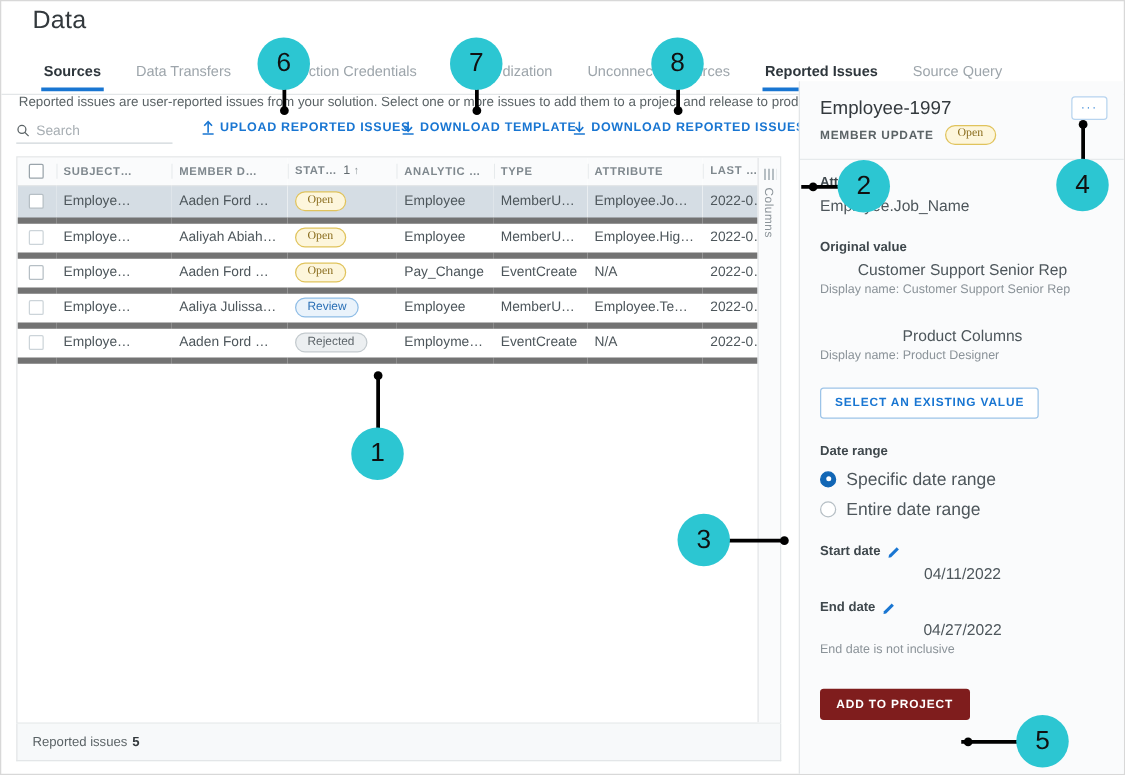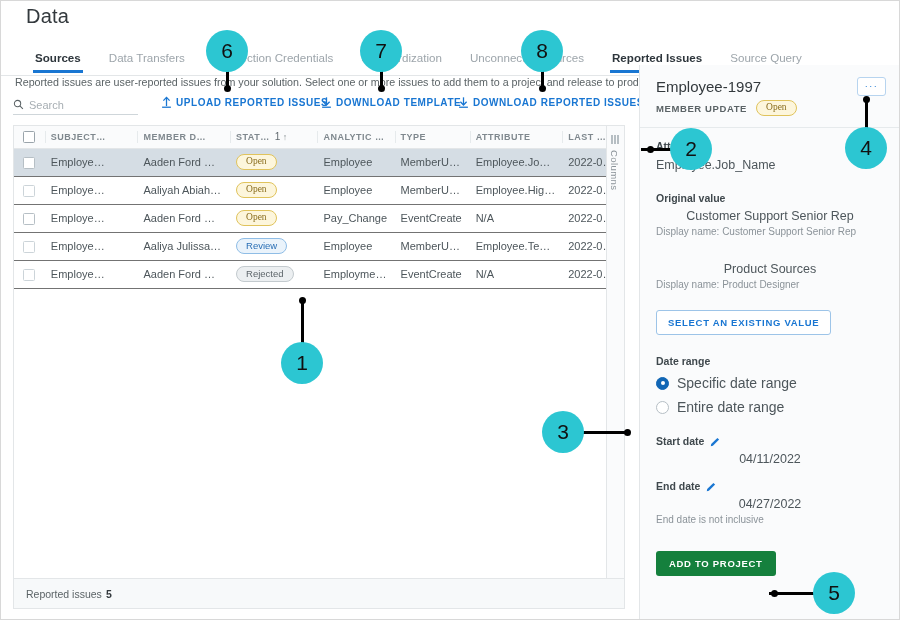--- a/index.html
+++ b/index.html
@@ -105,21 +105,21 @@
   .grid thead th + th::before {
     content: ""; position: absolute; left: 0; top: 5px; bottom: 5px;
     width: 1px; background: #e6eaec;
   }
   .grid thead th.c-check { width: 30px; padding-left: 9px; }
   .sorthint { font-weight: 400; color: #60696e; font-size: 10px; margin-left: 5px; }
   .sortarrow { color: #8d9599; font-size: 9px; margin-left: 2px; }
 
   .grid tbody td {
     height: 28px;
-    border-bottom: 1px solid #737373;
+    border-bottom: 5px solid #737373;
     font-size: 11px; color: #4d565b;
     padding: 0 6px;
     white-space: nowrap; overflow: hidden; text-overflow: ellipsis;
   }
   .grid tbody td.c-check { padding-left: 9px; }
   .grid tbody tr.selected td { background: #d5dde4; }
 
   .cbox {
     width: 12px; height: 12px;
     border: 1px solid #b6bfc5;
@@ -213,21 +213,21 @@
   .btn-outline {
     display: inline-block;
     border: 1px solid #9dc4e8; border-radius: 3px;
     background: #fff; color: #1976d2;
     font-size: 9.5px; font-weight: 700; letter-spacing: .7px;
     padding: 6px 11px 6px 11px;
     cursor: pointer;
   }
   .btn-primary {
     display: inline-block;
-    background: #15803d; color: #fff;
+    background: #7f1d1d; color: #fff;
     border: none; border-radius: 3px;
     font-size: 9.5px; font-weight: 700; letter-spacing: .7px;
     padding: 7px 13px;
     cursor: pointer;
   }
   .radio-row { display: flex; align-items: center; gap: 8px; margin-top: 8px; cursor: pointer; }
   .radio {
     width: 13px; height: 13px; border-radius: 50%;
     border: 1px solid #b6bfc5; background: #fff;
     flex: 0 0 auto; position: relative;
@@ -429,21 +429,21 @@
       <div class="gap-lg"></div>
 
       <div class="f-label">
         <span>Original value</span>
       </div>
       <div class="f-value">Customer Support Senior Rep</div>
       <div class="f-sub">Display name: Customer Support Senior Rep</div>
 
       <div class="gap-lg"></div>
 
-      <div class="f-value">Product Sources</div>
+      <div class="f-value">Product Columns</div>
       <div class="f-sub">Display name: Product Designer</div>
 
       <div class="gap-lg"></div>
       <div class="btn-outline">SELECT AN EXISTING VALUE</div>
 
       <div class="gap-lg"></div>
       <div class="f-label">
         <span>Date range</span>
       </div>
       <div class="radio-row">

